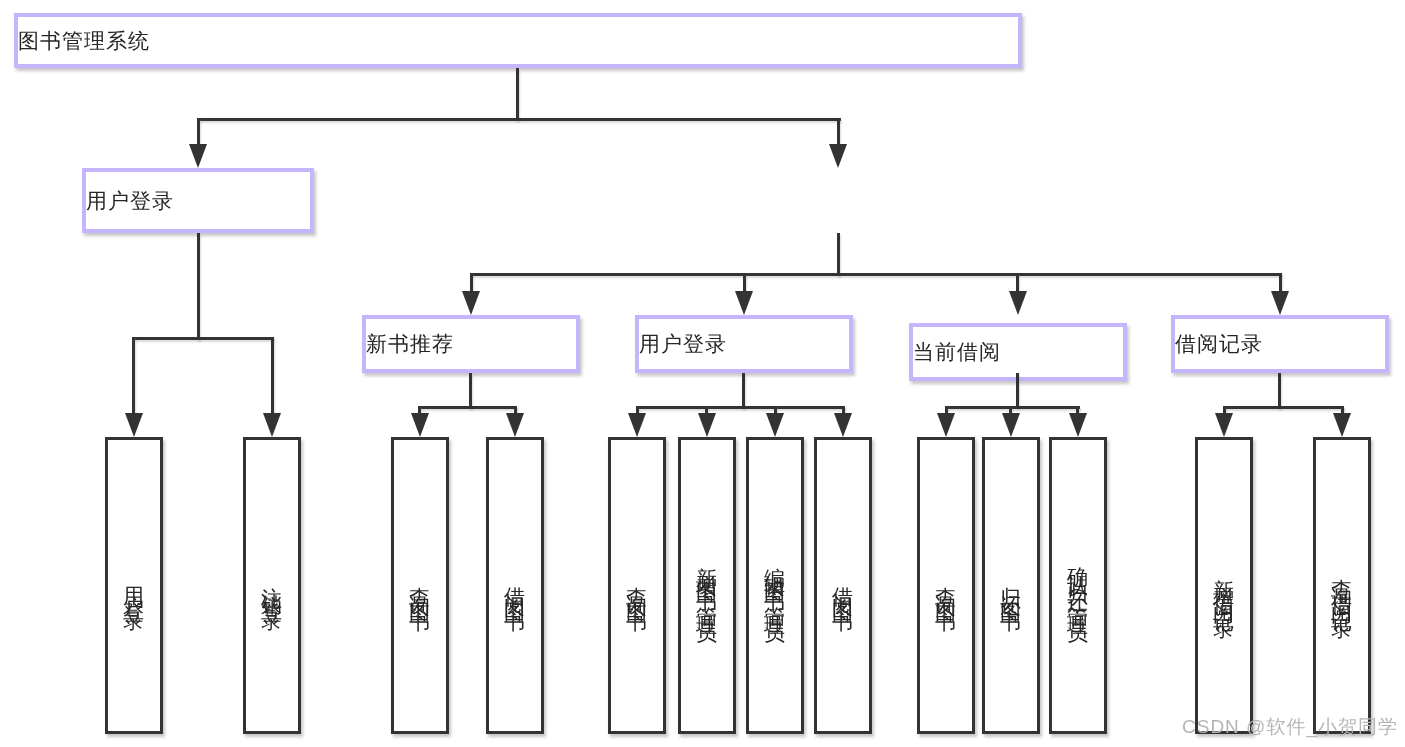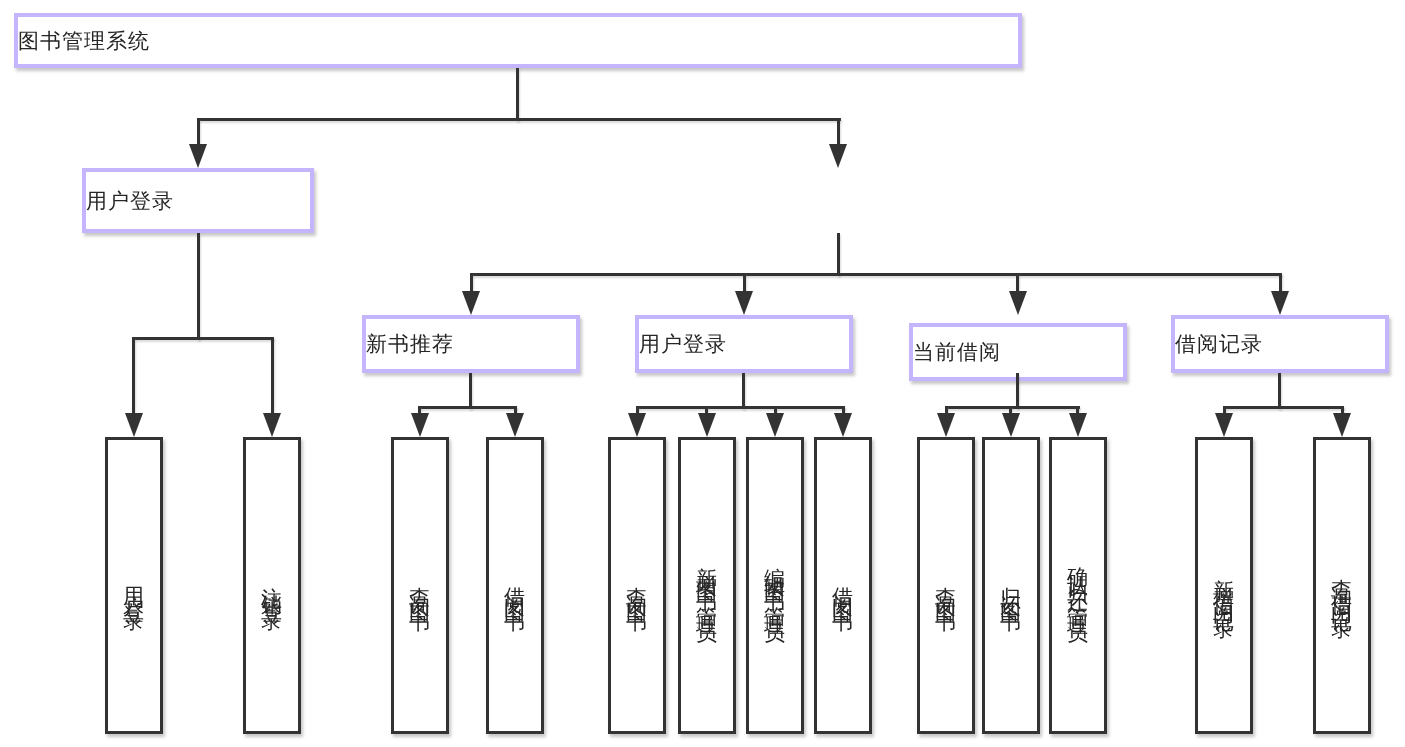--- a/index.html
+++ b/index.html
@@ -186,14 +186,15 @@
     <span class="vtext">确认归还（管理员）</span>
   </div>
 
   <div class="vbox" style="left:1195px;top:437px;width:58px;height:297px;">
     <span class="vtext">新增借阅记录</span>
   </div>
   <div class="vbox" style="left:1313px;top:437px;width:58px;height:297px;">
     <span class="vtext">查询借阅记录</span>
   </div>
 
+  <div class="watermark">CSDN @软件_小贺同学</div>
 
 </div>
 
 </body></html>

